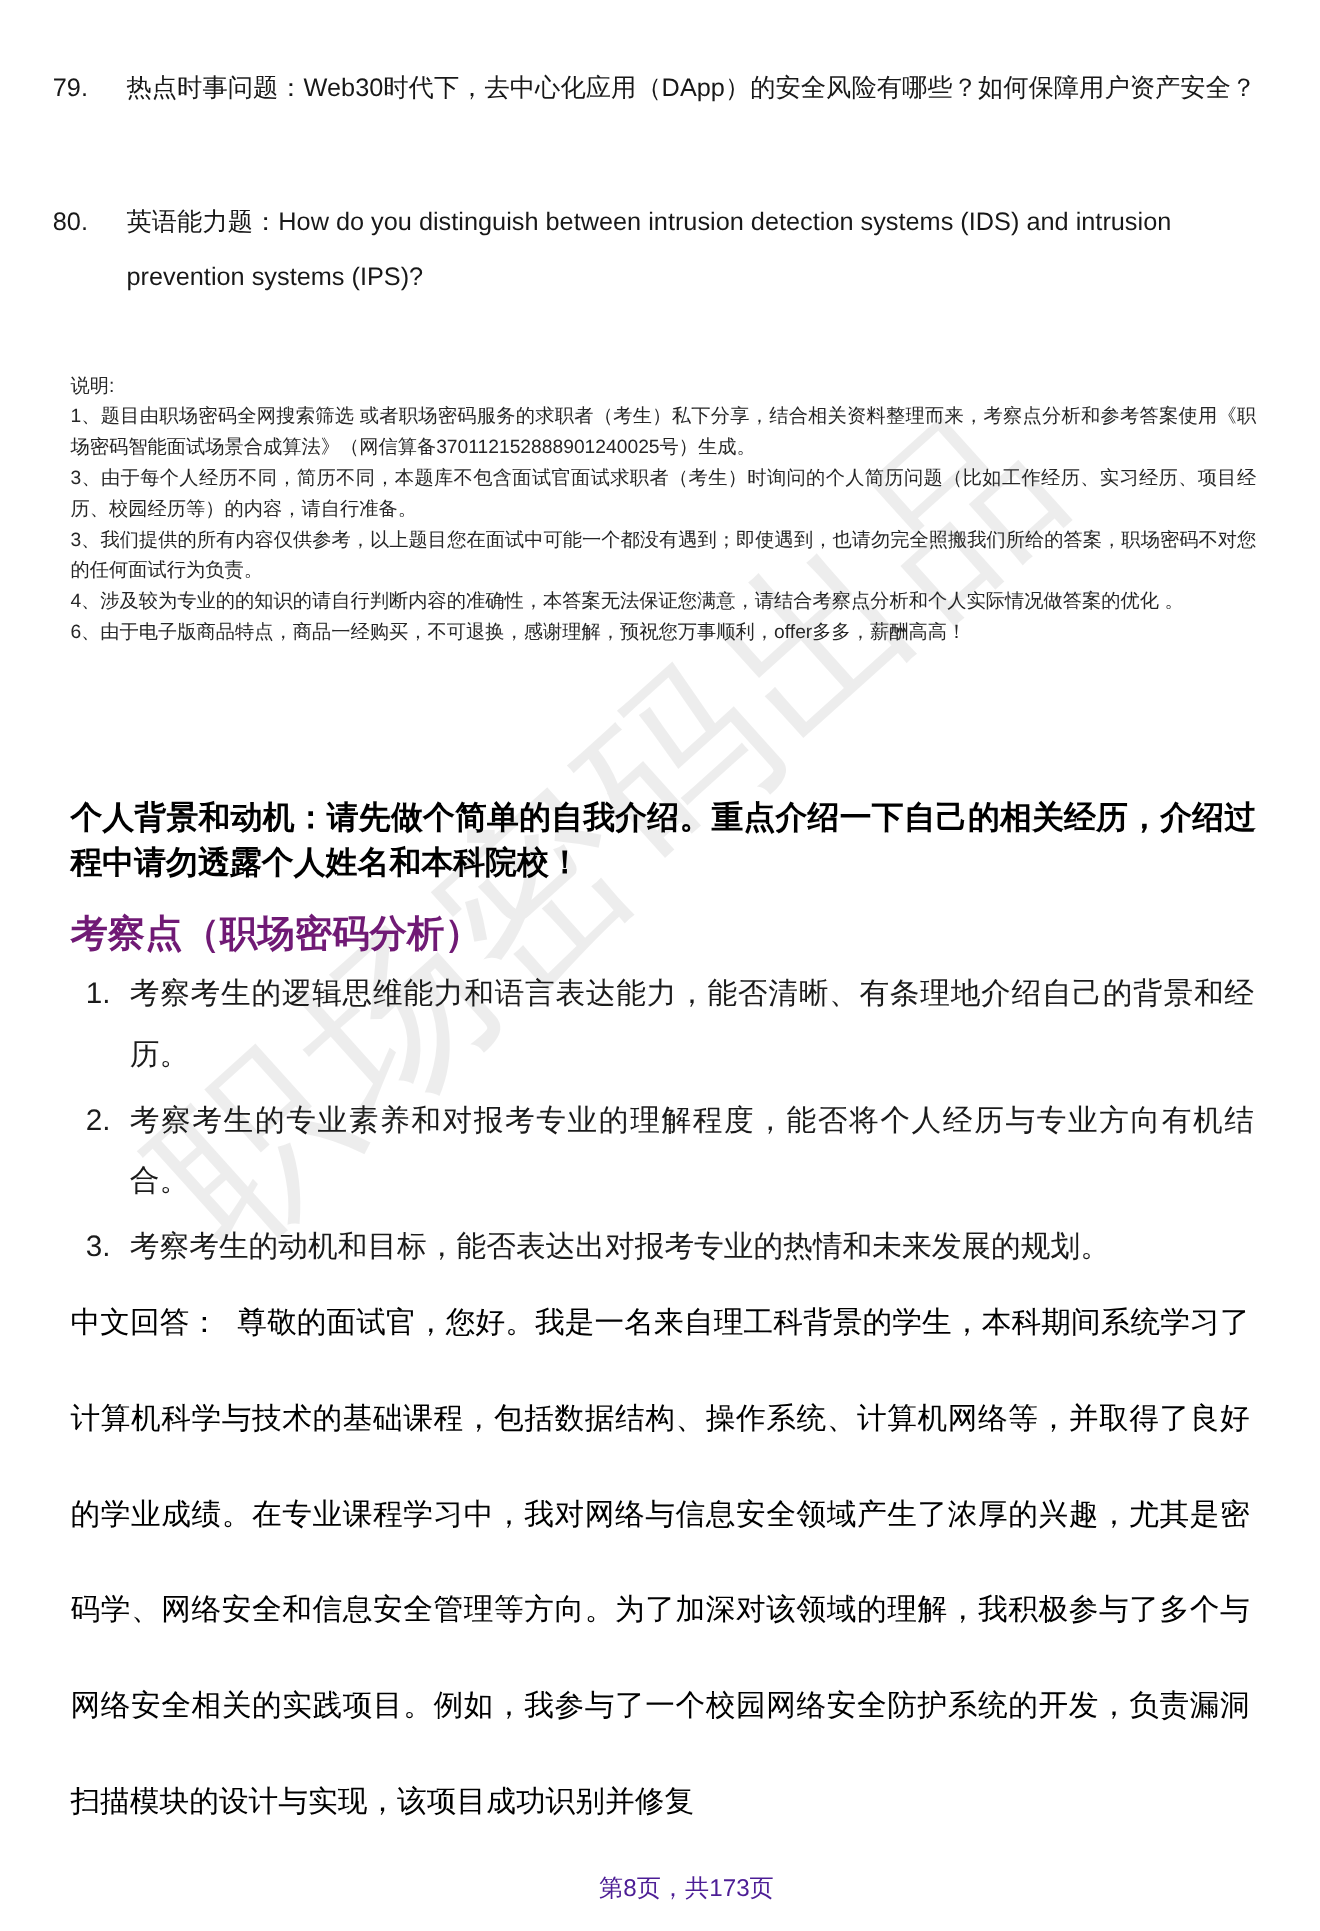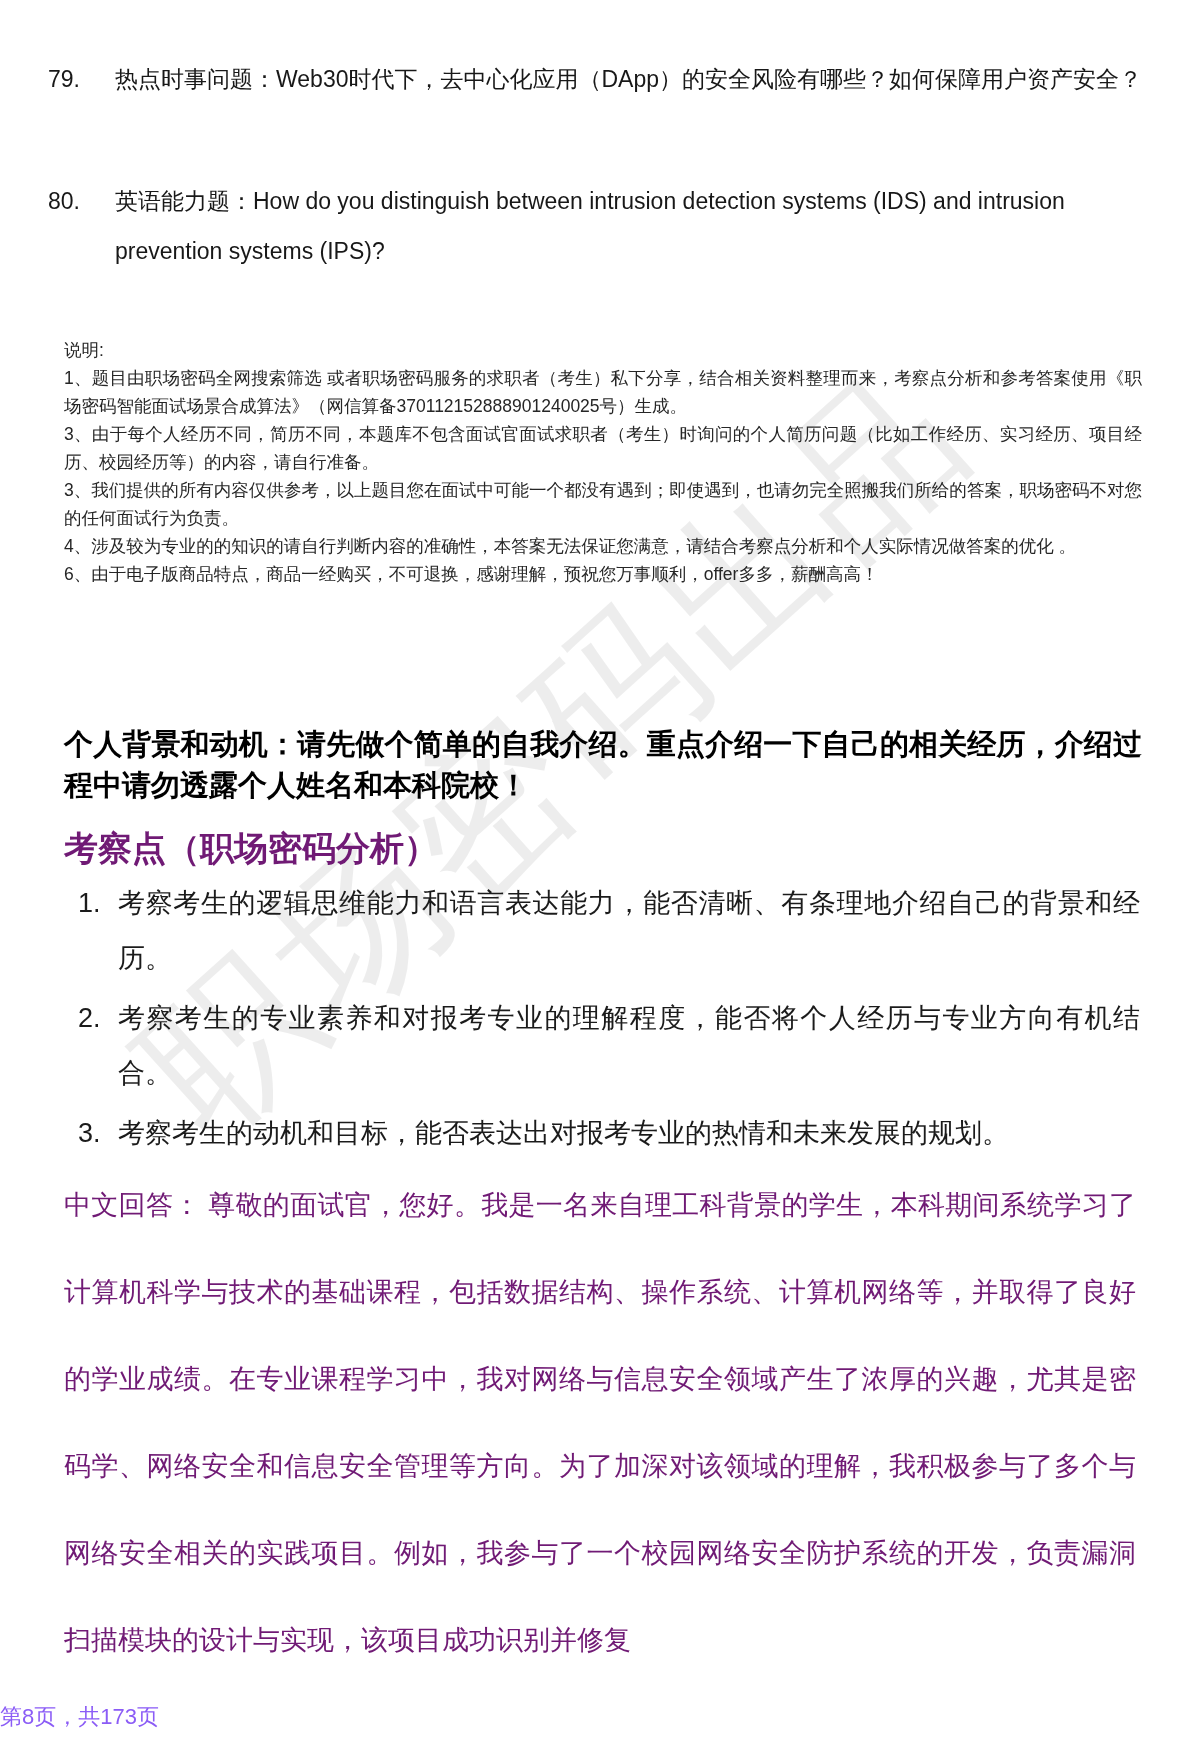--- a/index.html
+++ b/index.html
@@ -96,32 +96,34 @@
   .point-num { flex: 0 0 40px; }
   .point-text { flex: 1; text-align: justify; }
 
   .answer {
     position: absolute;
     top: 1162px;
     left: 64px;
     right: 64px;
     font-size: 27px;
     line-height: 87px;
-    color: #701a75;
+    color: #000000;
     text-align: justify;
+    font-family: Liberation Mono, monospace;
   }
 
   .footer {
     position: absolute;
     top: 1702px;
     left: 0;
     width: 100%;
-    text-align: left;
+    text-align: center;
     font-size: 22px;
-    color: #8b5cf6;
+    color: #4c1d95;
+    padding-left: 48px;
   }
 </style>
 </head>
 <body>
 
 <div class="page">
 
   <div class="watermark">职场密码出品</div>
 
   <div class="content-layer">

